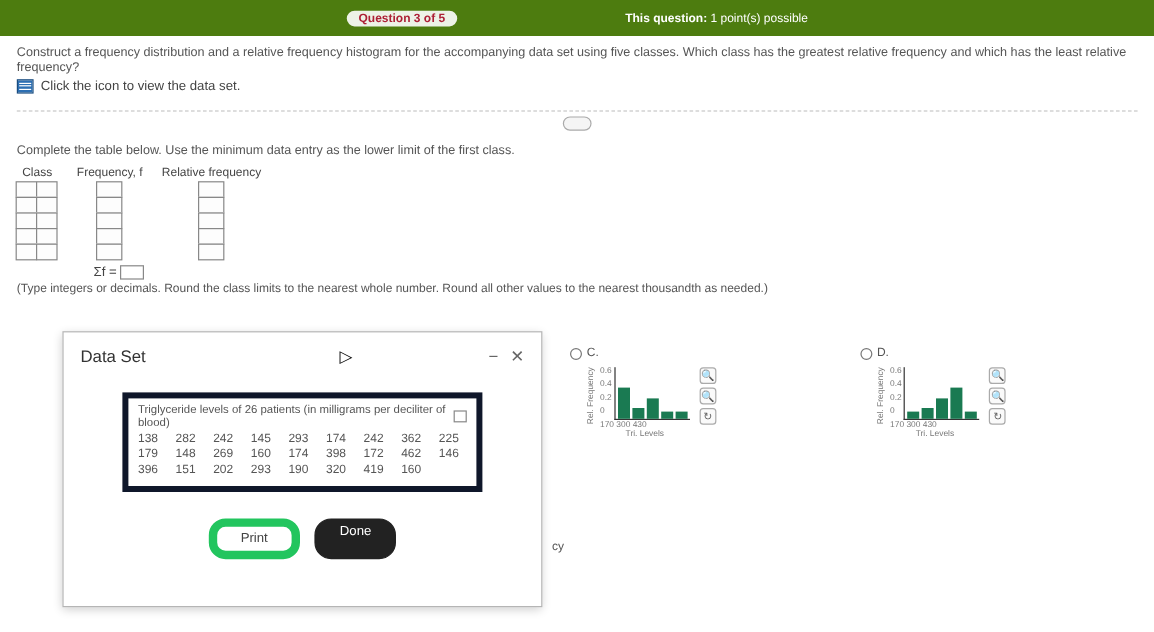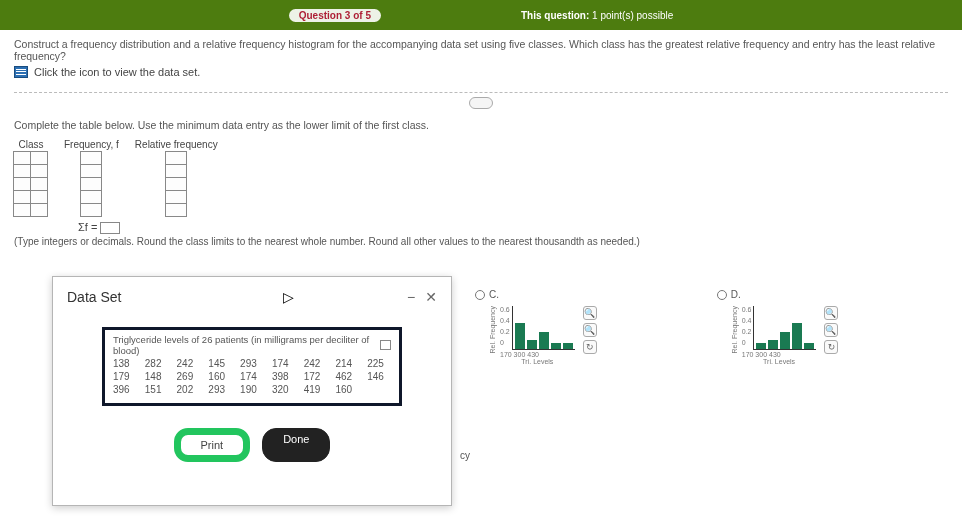--- a/index.html
+++ b/index.html
@@ -26,21 +26,21 @@
   .sigma { font-size: 11px; margin: 2px 0 0 64px; }
   .sigma .box { display: inline-block; width: 20px; height: 12px; border: 1px solid #888; vertical-align: middle; }
   .roundnote { font-size: 10px; color: #555; margin-top: 2px; }
 
   .modal { position: absolute; left: 52px; top: 276px; width: 400px; height: 230px; background: #fff; border: 1px solid #b5b5b5; box-shadow: 0 2px 8px rgba(0,0,0,.2); padding: 12px 14px 10px; z-index: 5; }
   .modal-head { display: flex; justify-content: space-between; align-items: center; }
   .modal-title { font-size: 14px; color: #333; text-align: right; }
   .modal-ctrls { display: flex; gap: 10px; font-size: 14px; color: #666; }
   .modal-ctrls span { cursor: pointer; }
   .cursor { position: absolute; left: 230px; top: 12px; font-size: 14px; color: #000; pointer-events: none; }
-  .datatable { margin: 22px auto 0; width: 300px; border: 3px solid #0f172a; padding: 4px 8px 8px; }
+  .datatable { margin: 22px auto 0; width: 300px; border: 5px solid #0f172a; padding: 4px 8px 8px; }
   .dthdr { display: flex; justify-content: space-between; align-items: center; font-size: 9.5px; color: #555; margin-bottom: 2px; }
   .copyic { width: 12px; height: 10px; border: 1px solid #888; position: relative; }
   .grid { display: grid; grid-template-columns: repeat(9, 1fr); gap: 2px 8px; font-size: 10px; color: #555; }
   .btnrow { display: flex; gap: 12px; justify-content: center; margin-top: 22px; }
   .btn { padding: 4px 20px; border-radius: 14px; font-size: 11px; cursor: pointer; }
   .btn-print { background: #fff; border: 7px solid #22c55e; color: #444; }
   .btn-done { background: #222; border: 1px solid #222; color: #fff; }
 
   .answers { position: absolute; left: 475px; top: 290px; right: 10px; display: flex; gap: 120px; }
   .opt { position: relative; }
@@ -63,21 +63,21 @@
 
 <div class="topbar">
   <div class="qnum">Question 3 of 5</div>
   <div class="qpoints">
     <b>This question:</b>
     <span>1 point(s) possible</span>
   </div>
 </div>
 
 <div class="main">
-  <div class="instr">Construct a frequency distribution and a relative frequency histogram for the accompanying data set using five classes. Which class has the greatest relative frequency and entry has the least relative frequency?</div>
+  <div class="instr">Construct a frequency distribution and a relative frequency histogram for the accompanying data set using five classes. Which class has the greatest relative frequency and which has the least relative frequency?</div>
   <div class="iconrow">
     <span class="dataicon">
         <span></span>
         <span></span>
         <span></span>
       </span>
     <span>Click the icon to view the data set.</span>
   </div>
 
   <hr class="dash">
@@ -177,21 +177,21 @@
       <span class="copyic"></span>
     </div>
     <div class="grid" id="datagrid">
         <span>138</span>
         <span>282</span>
         <span>242</span>
         <span>145</span>
         <span>293</span>
         <span>174</span>
         <span>242</span>
-        <span>214</span>
+        <span>362</span>
         <span>225</span>
         <span>179</span>
         <span>148</span>
         <span>269</span>
         <span>160</span>
         <span>174</span>
         <span>398</span>
         <span>172</span>
         <span>462</span>
         <span>146</span>

